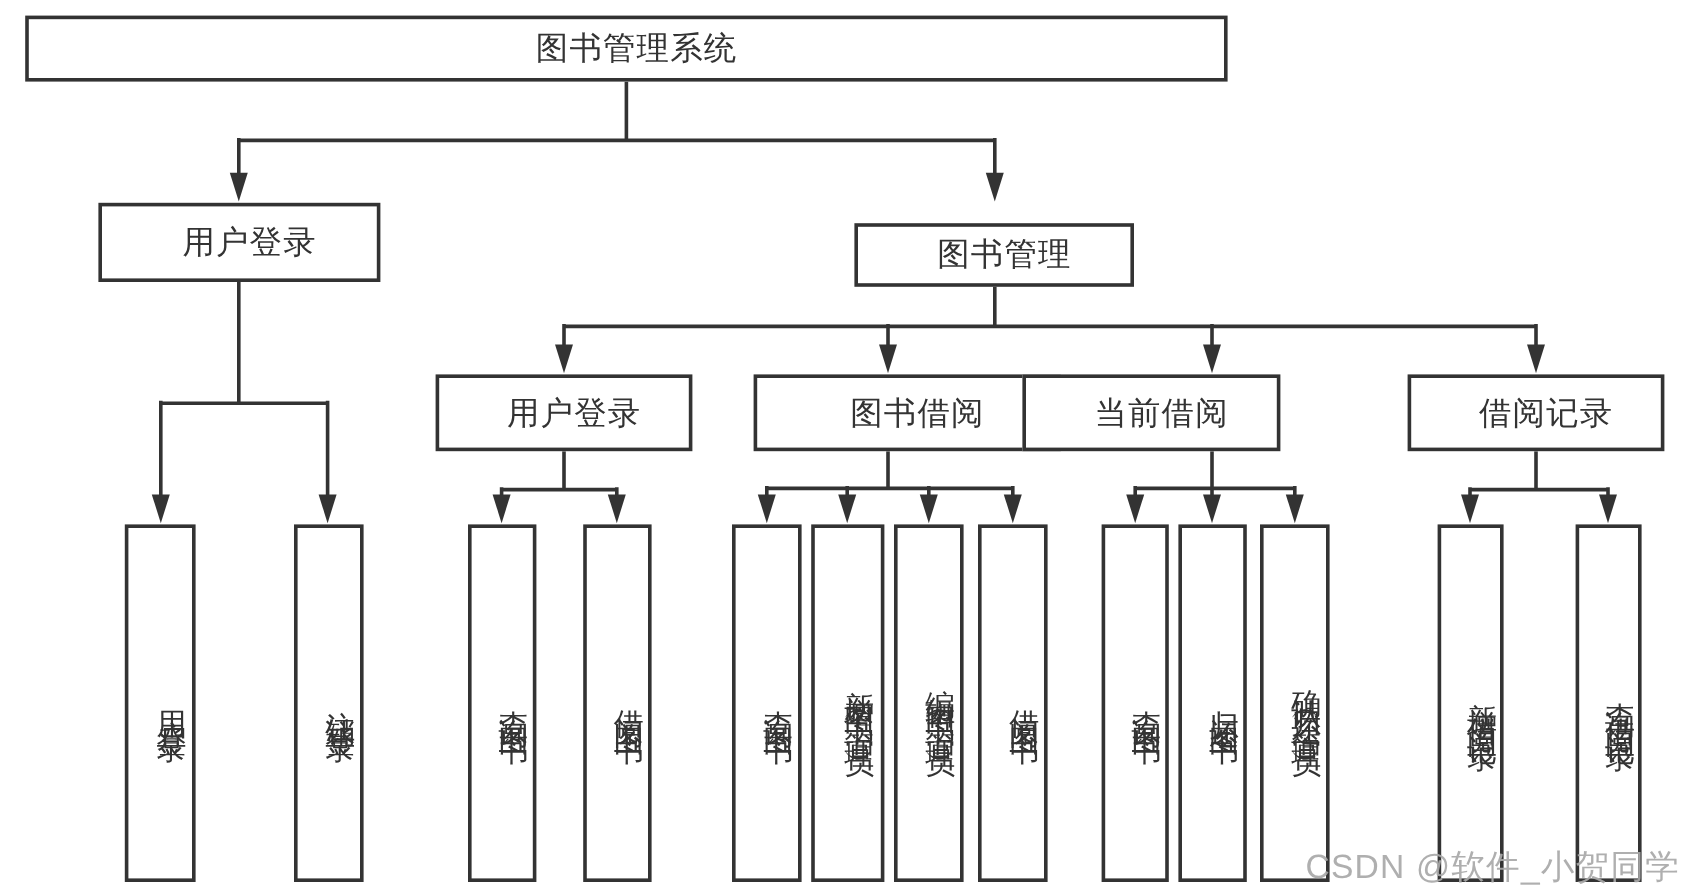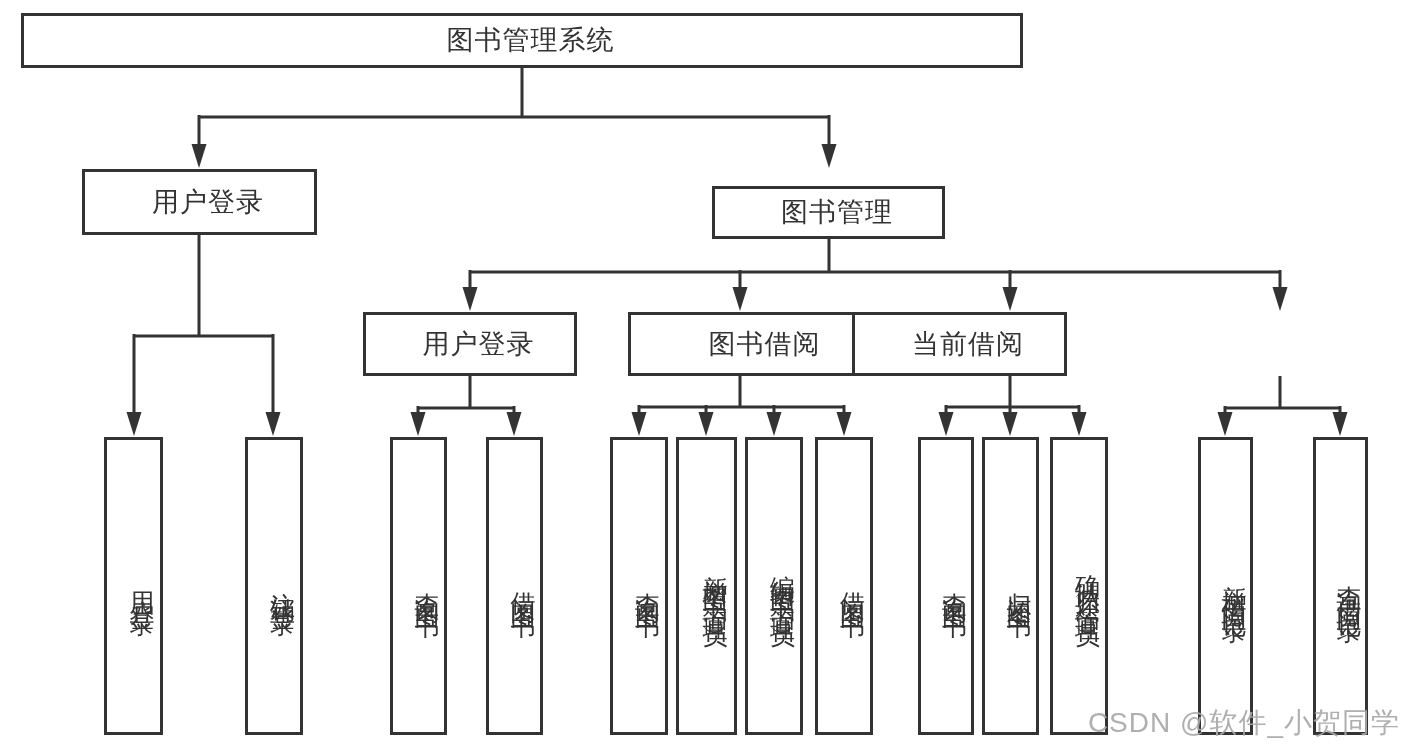--- a/index.html
+++ b/index.html
@@ -73,20 +73,21 @@
   </svg>
 
   <div class="node" style="left:21px;top:13px;width:1002px;height:55px">图书管理系统</div>
 
   <div class="node" style="left:82px;top:169px;width:235px;height:66px">用户登录</div>
   <div class="node" style="left:712px;top:186px;width:233px;height:53px">图书管理</div>
 
   <div class="node" style="left:363px;top:312px;width:214px;height:64px">用户登录</div>
   <div class="node" style="left:628px;top:312px;width:256px;height:64px">图书借阅</div>
   <div class="node" style="left:852px;top:312px;width:215px;height:64px">当前借阅</div>
+  <div class="node" style="left:1173px;top:312px;width:214px;height:64px">借阅记录</div>
 
   <div class="node v" style="left:104px;top:437px;width:59px;height:298px">用户登录</div>
   <div class="node v" style="left:245px;top:437px;width:58px;height:298px">注销登录</div>
 
   <div class="node v" style="left:390px;top:437px;width:57px;height:298px">查询图书</div>
   <div class="node v" style="left:486px;top:437px;width:57px;height:298px">借阅图书</div>
 
   <div class="node v" style="left:610px;top:437px;width:58px;height:298px">查询图书</div>
   <div class="node v" style="left:676px;top:437px;width:61px;height:298px">新增图书（管理员）</div>
   <div class="node v" style="left:745px;top:437px;width:58px;height:298px">编辑图书（管理员）</div>

